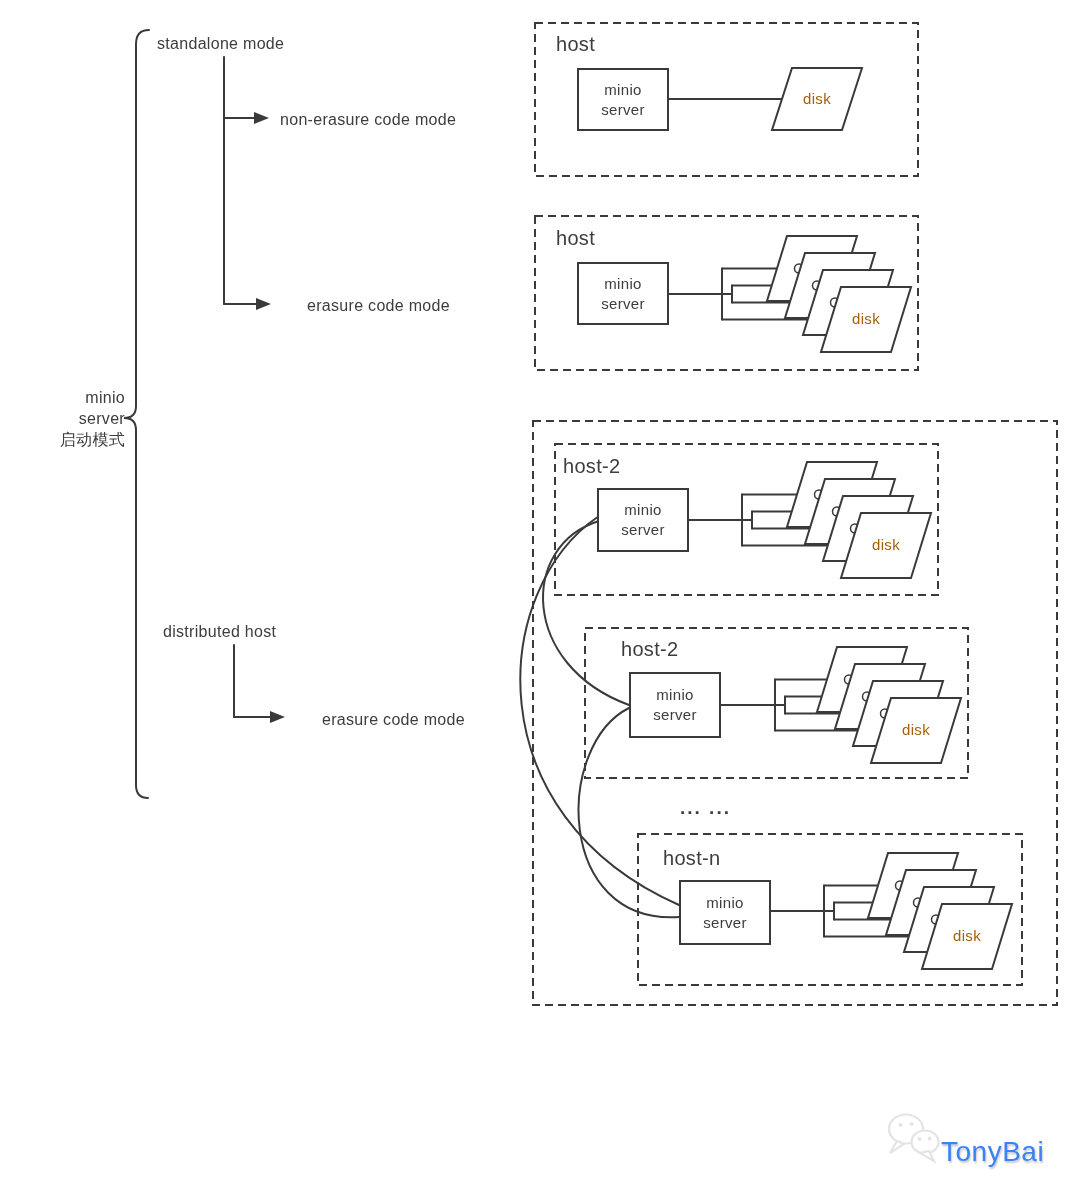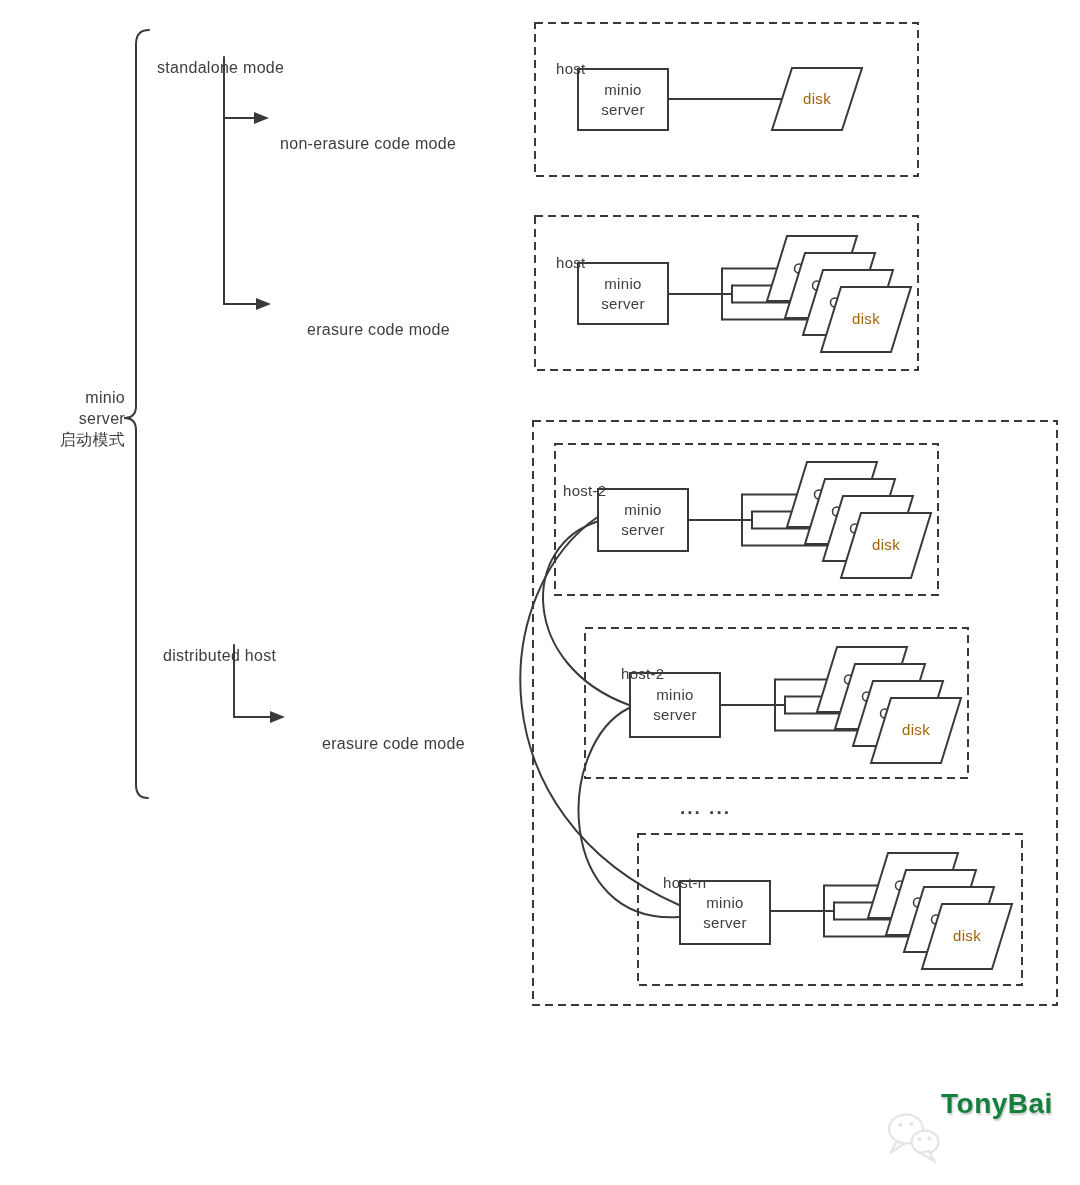--- a/index.html
+++ b/index.html
@@ -15,45 +15,45 @@
   .s  {stroke:#3a3a3a;stroke-width:2;fill:none;stroke-linecap:round;}
   .sf {stroke:#3a3a3a;stroke-width:2;fill:#ffffff;stroke-linejoin:miter;}
   .dash {stroke-dasharray:8 5;stroke-linecap:butt;}
   .ah {fill:#3a3a3a;stroke:none;}
   .circ {stroke:#3a3a3a;stroke-width:1.5;fill:none;}
   .wm  {stroke:#e4e4e4;stroke-width:2.2;fill:#ffffff;}
   .wmf {fill:#e4e4e4;stroke:none;}
   
   .t{
     position:absolute;font-size:16px;color:#3d3d3d;
-    letter-spacing:.3px;white-space:nowrap;line-height:17px;margin-top:24px;
-  }
-  .host-title{font-size:15px;}
+    letter-spacing:.3px;white-space:nowrap;line-height:17px;
+  }
+  .host-title{font-size:20px;}
   .server-label{
     position:absolute;display:flex;flex-direction:column;
     align-items:center;justify-content:center;
     font-size:15px;line-height:20px;color:#3d3d3d;letter-spacing:.3px;
   }
   .disk-label{
     position:absolute;width:70px;text-align:center;
     font-size:15px;color:#a16207;letter-spacing:.3px;
   }
   .root-label{
     position:absolute;left:30px;top:387px;width:95px;
     text-align:right;font-size:16px;line-height:21px;color:#3d3d3d;
     letter-spacing:.3px;
   }
   .ellipsis{
     position:absolute;left:680px;top:797px;
     font-size:19px;font-weight:bold;letter-spacing:2px;color:#3d3d3d;
   }
   .watermark-text{
-    position:absolute;left:941px;top:1088px;
-    font-size:28px;font-weight:700;letter-spacing:.5px;
-    color:#15803d;text-shadow:1px 2px 2px #c6c6c6;
+    position:absolute;left:941px;top:1136px;
+    font-size:28px;font-weight:400;letter-spacing:.5px;
+    color:#3b82f6;text-shadow:1px 2px 2px #c6c6c6;
   }
 </style>
 </head>
 <body>
 
 <div id="canvas">
 
   <svg id="diagram-svg" width="1080" height="1185" viewBox="0 0 1080 1185">
 
     <path class="s" d="M149,30 Q136,30 136,44 L136,406 Q136,418 124,418 Q136,418 136,430 L136,785 Q136,798 148,798"></path>

